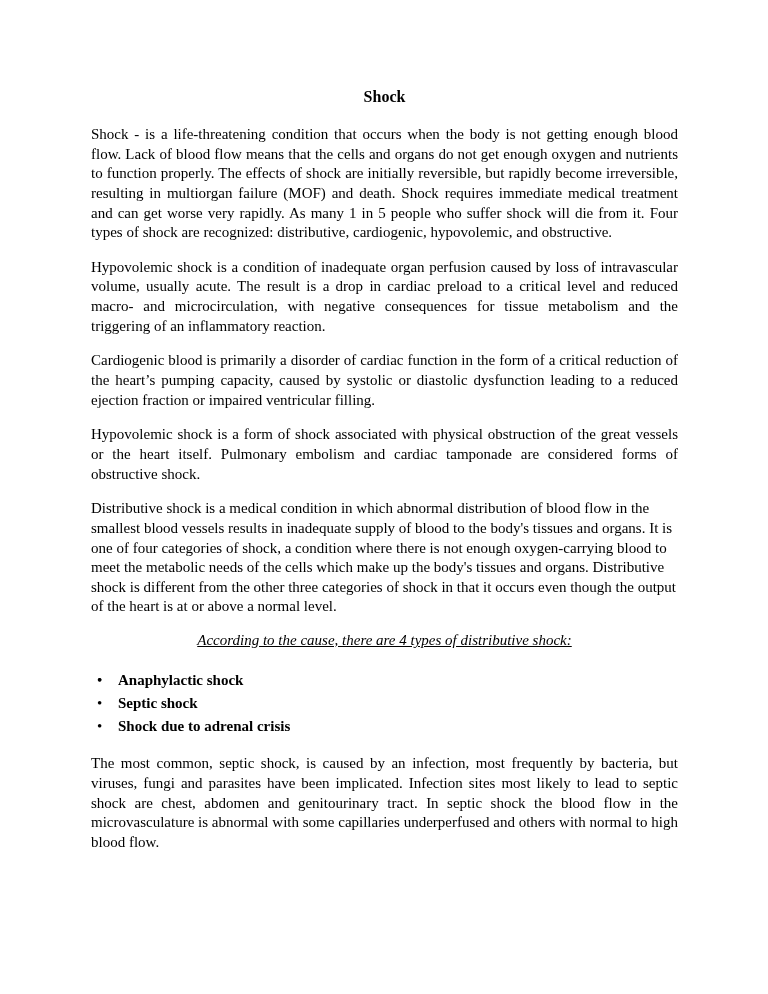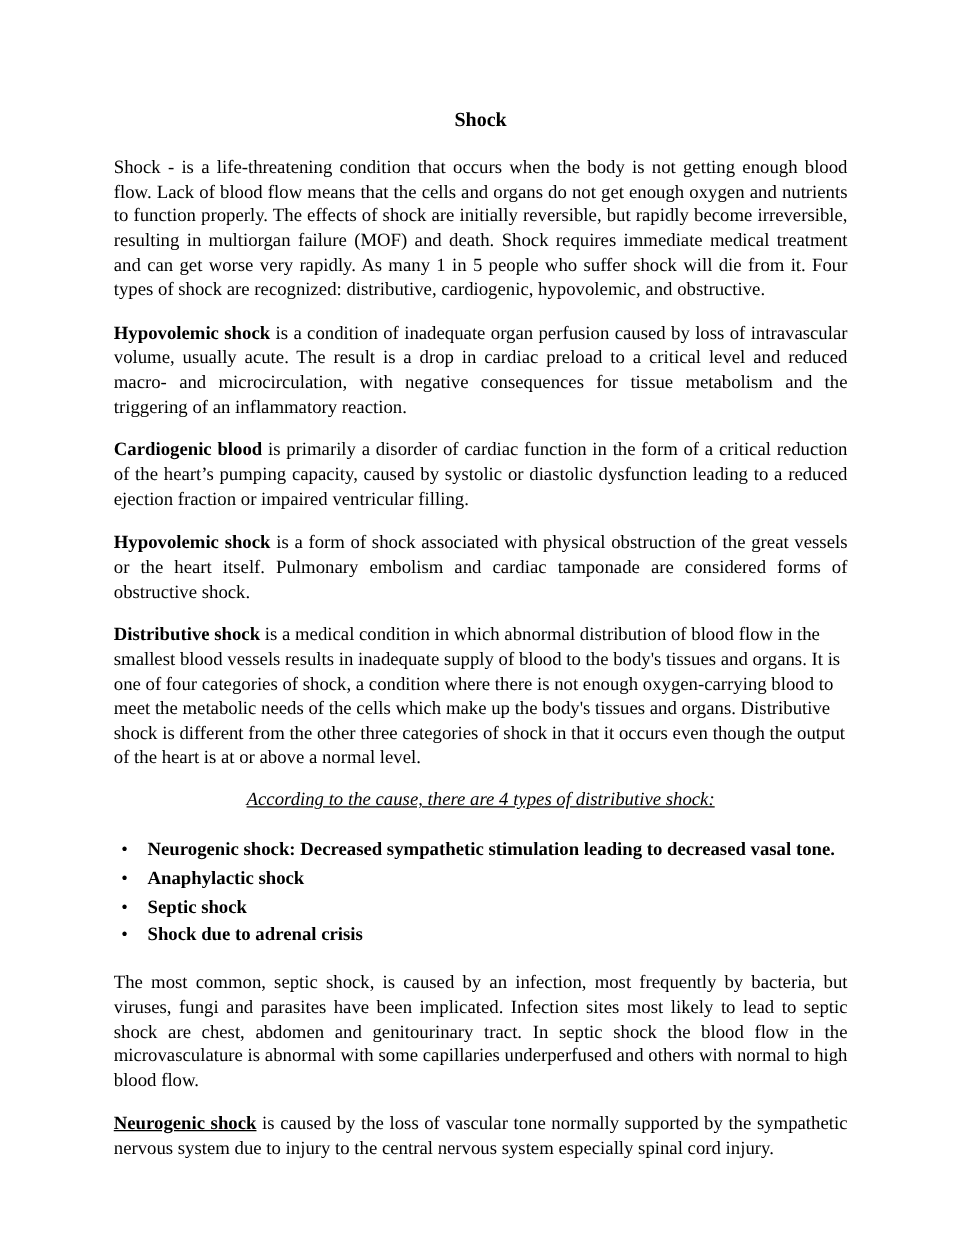--- a/index.html
+++ b/index.html
@@ -29,21 +29,21 @@
   p.para {
     font-size: 15px;
     line-height: 1.31;
     margin: 0 0 15px 0;
     text-align: justify;
   }
   p.para.ragged {
     text-align: left;
   }
   .lead {
-    font-weight: bold;
+    font-weight: normal;
   }
   .b {
     font-weight: normal;
   }
   .u {
     text-decoration: underline;
   }
   .cause-heading {
     font-size: 15px;
     font-style: italic;
@@ -84,23 +84,22 @@
 
   <p class="para"><span class="lead">Cardiogenic blood</span><span> is primarily a disorder of cardiac function in the form of a critical reduction of the heart’s pumping capacity, caused by systolic or diastolic dysfunction leading to a reduced ejection fraction or impaired ventricular filling.</span></p>
 
   <p class="para"><span class="lead">Hypovolemic shock</span><span> is a form of shock associated with physical obstruction of the great vessels or the heart itself. Pulmonary embolism and cardiac tamponade are considered forms of obstructive shock.</span></p>
 
   <p class="para ragged"><span class="lead">Distributive shock</span><span> is a medical condition in which abnormal distribution of blood flow in the smallest blood vessels results in inadequate supply of blood to the body's tissues and organs. It is one of four categories of shock, a condition where there is not enough oxygen-carrying blood to meet the metabolic needs of the cells which make up the body's tissues and organs. Distributive shock is different from the other three categories of shock in that it occurs even though the output of the heart is at or above a normal level.</span></p>
 
   <p class="cause-heading">According to the cause, there are 4 types of distributive shock:</p>
 
   <ul class="bullets">
-    <li><span class="bullet-dot">•</span><span>Neurogenic shock: Decreased sympathetic stimulation leading to decreased vasal tone.</span></li>
+    <li><span class="bullet-dot">•</span></li>
     <li><span class="bullet-dot">•</span><span>Anaphylactic shock</span></li>
     <li><span class="bullet-dot">•</span><span>Septic shock</span></li>
     <li><span class="bullet-dot">•</span><span>Shock due to adrenal crisis</span></li>
   </ul>
 
   <p class="para"><span>The most common, </span><span class="b">septic shock</span><span>, is caused by an infection, most frequently by bacteria, but viruses, fungi and parasites have been implicated. Infection sites most likely to lead to septic shock are chest, abdomen and genitourinary tract. In septic shock the blood flow in the microvasculature is abnormal with some capillaries underperfused and others with normal to high blood flow.</span></p>
 
-  <p class="para"><span class="lead u">Neurogenic shock</span><span> is caused by the loss of vascular tone normally supported by the sympathetic nervous system due to injury to the central nervous system especially spinal cord injury.</span></p>
 
 </div>
 
 </body></html>

